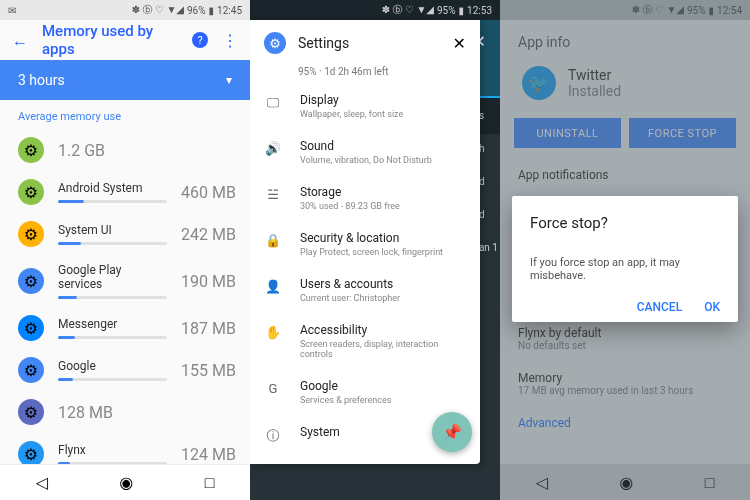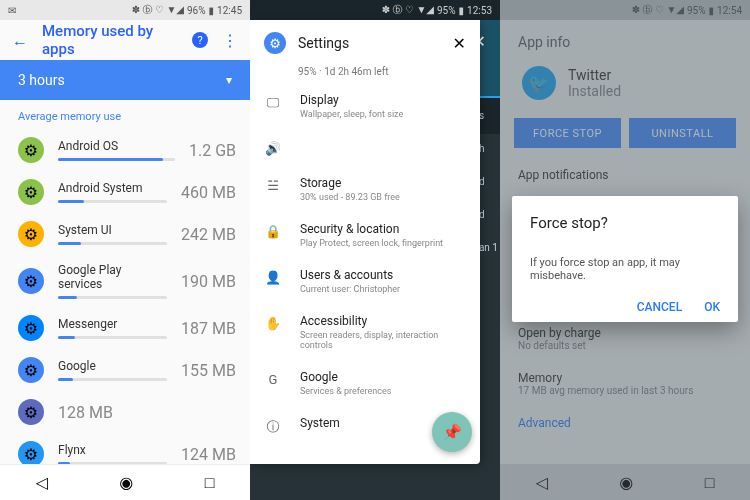--- a/index.html
+++ b/index.html
@@ -90,26 +90,20 @@
     <span>⋮</span>
   </div>
   <div class="time-select">
     <span>3 hours</span>
       <span class="chev">▾</span>
   </div>
   <div class="avg">Average memory use</div>
   <div class="app-list" id="app-list">
       <div class="app-row">
     <div class="app-icon" style="background:#8bc34a">⚙</div>
-    <div class="app-info">
-          <div class="app-name">Android OS</div>
-      <div class="app-bar-prog">
-            <div class="app-bar-fill" style="width:90%"></div>
-          </div>
-        </div>
     <div class="app-size">1.2 GB</div>
       </div>
       <div class="app-row">
     <div class="app-icon" style="background:#8bc34a">⚙</div>
     <div class="app-info">
           <div class="app-name">Android System</div>
       <div class="app-bar-prog">
             <div class="app-bar-fill" style="width:24%"></div>
           </div>
         </div>
@@ -217,20 +211,24 @@
     <div class="set-list" id="set-list">
         <div class="set-row">
     <div class="set-ico">🖵</div>
     <div class="set-txt">
             <div class="set-title">Display</div>
             <div class="set-sub">Wallpaper, sleep, font size</div>
           </div>
         </div>
         <div class="set-row">
     <div class="set-ico">🔊</div>
+    <div class="set-txt">
+            <div class="set-title">Sound</div>
+            <div class="set-sub">Volume, vibration, Do Not Disturb</div>
+          </div>
         </div>
         <div class="set-row">
     <div class="set-ico">☱</div>
     <div class="set-txt">
             <div class="set-title">Storage</div>
             <div class="set-sub">30% used - 89.23 GB free</div>
           </div>
         </div>
         <div class="set-row">
     <div class="set-ico">🔒</div>
@@ -290,28 +288,28 @@
   <div class="p3-content">
     <div class="p3-title">App info</div>
     <div class="tw-row">
       <div class="tw-big">🐦</div>
       <div>
         <div class="tw-nm">Twitter</div>
         <div class="tw-inst">Installed</div>
       </div>
     </div>
     <div class="btns">
+      <div class="b">UNINSTALL</div>
       <div class="b">FORCE STOP</div>
-      <div class="b">UNINSTALL</div>
     </div>
     <div class="sect">App notifications</div>
     <div class="sect">Permissions</div>
     <div class="sect"><span>Storage</span><div class="dim">0.00 MB used since Jan 14</div></div>
     <div class="sect"><span>Battery</span><div class="dim">0% use since last full charge</div></div>
-    <div class="sect"><span>Open by charge</span><div class="dim">No defaults set</div></div>
+    <div class="sect"><span>Flynx by default</span><div class="dim">No defaults set</div></div>
     <div class="sect"><span>Memory</span><div class="dim">17 MB avg memory used in last 3 hours</div></div>
     <div class="sect" style="color:#2979ff">Advanced</div>
   </div>
   <div class="overlay"></div>
   <div class="dialog">
     <div class="dlg-t">Force stop?</div>
     <div class="dlg-m">If you force stop an app, it may misbehave.</div>
     <div class="dlg-a">
       <span>CANCEL</span>
       <span>OK</span>

